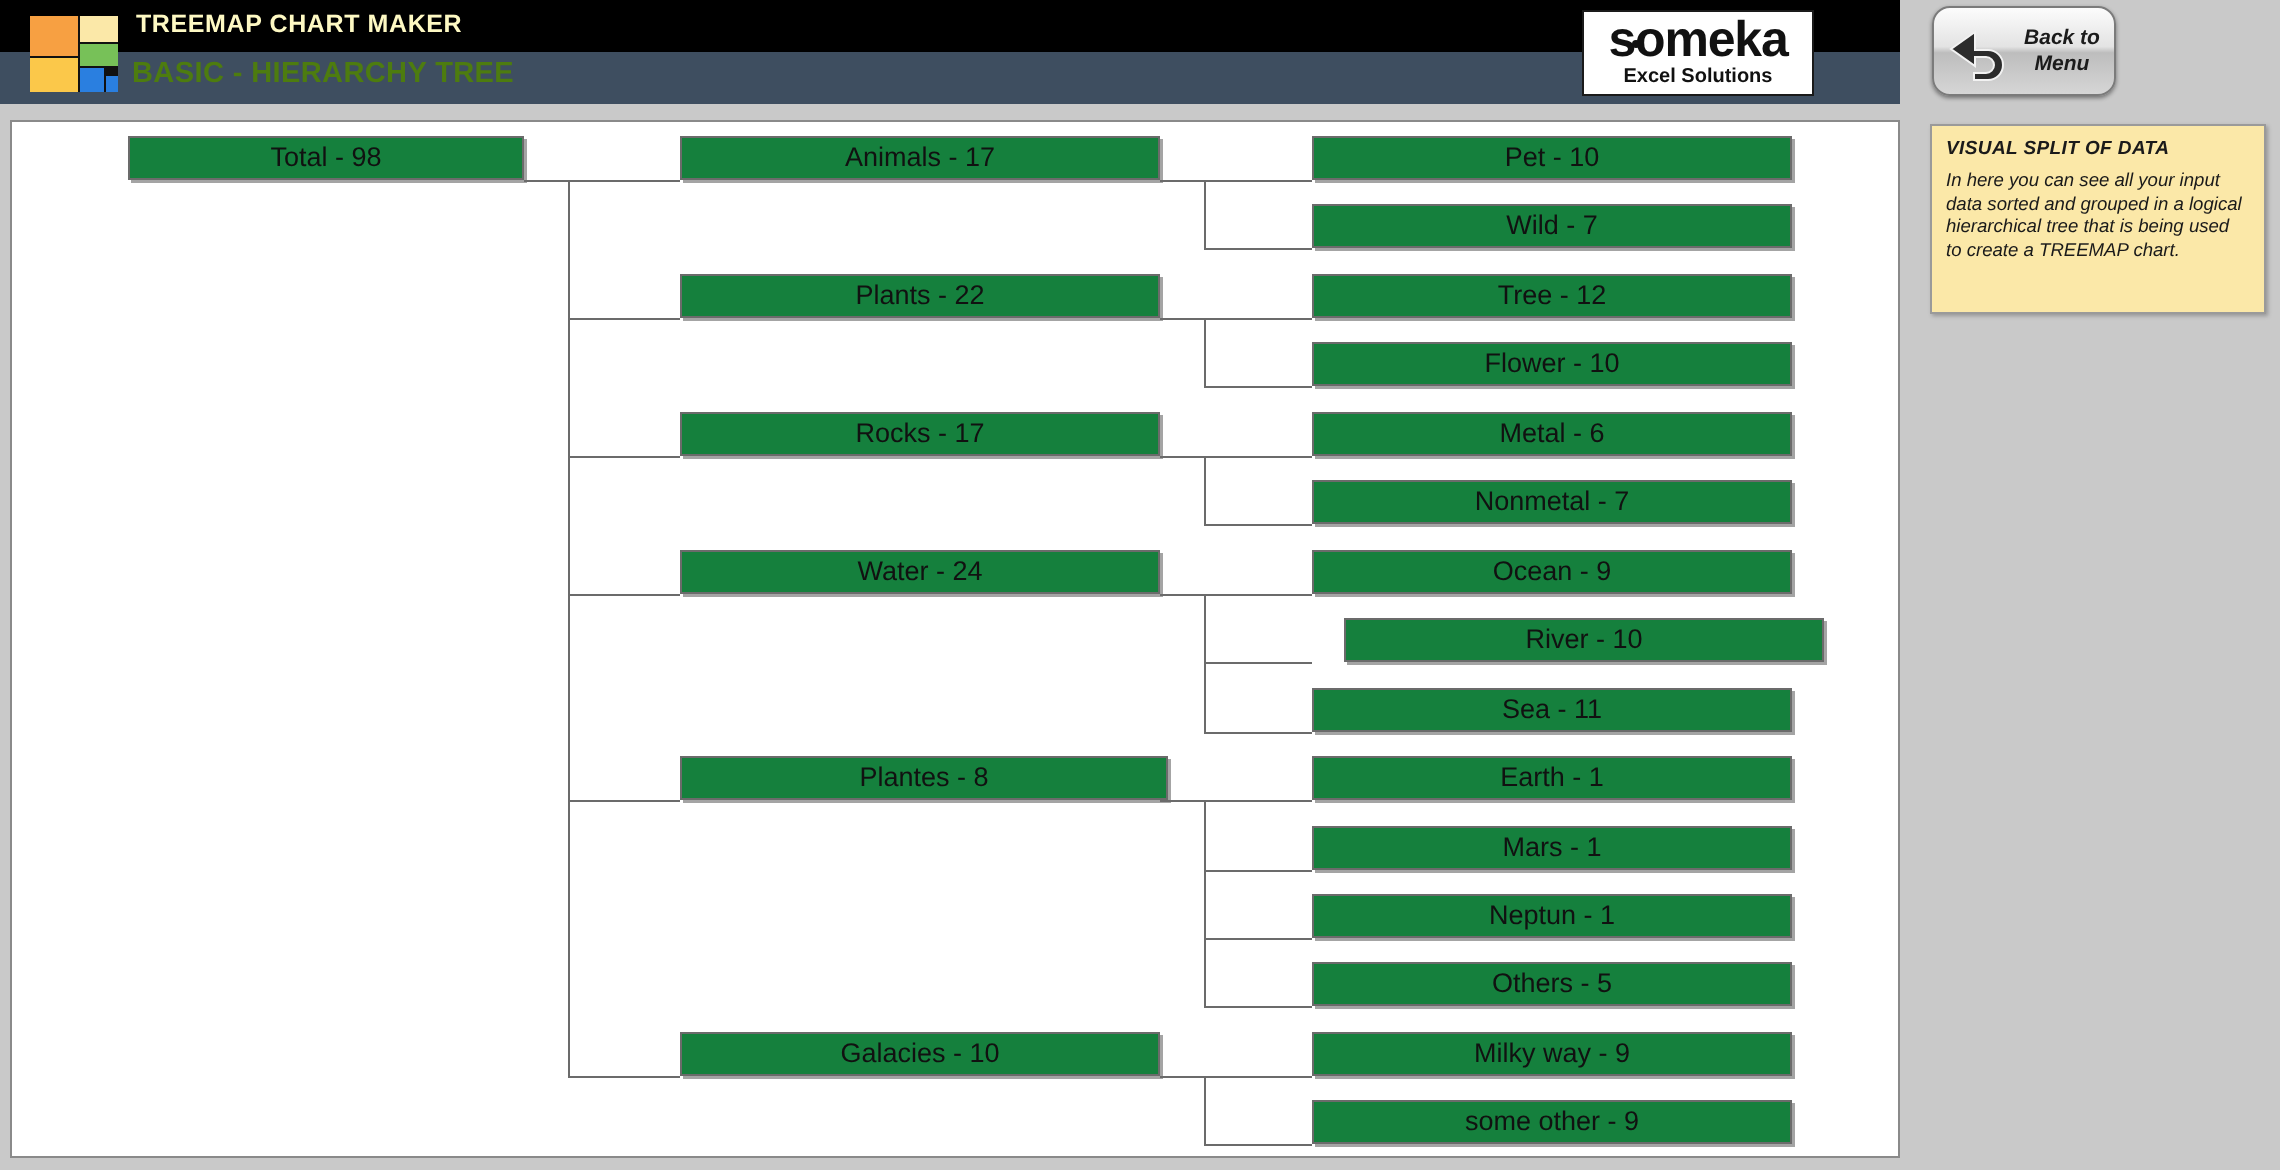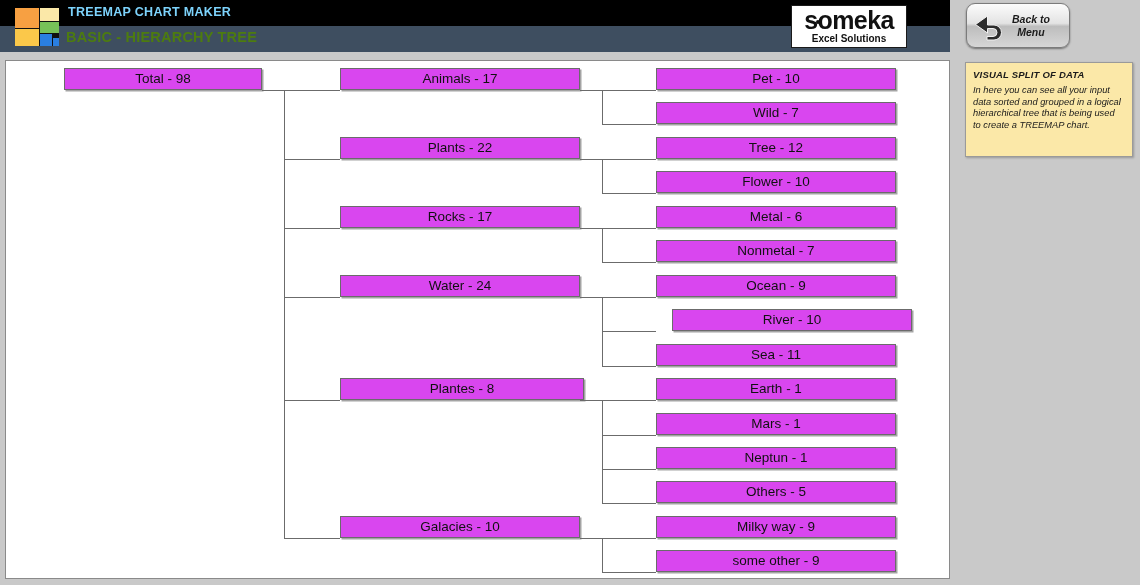--- a/index.html
+++ b/index.html
@@ -31,21 +31,21 @@
   }
   #app-logo .sq{position:absolute;}
   #app-logo .s1{left:0;top:0;width:24px;height:20px;background:#f7a042;}
   #app-logo .s2{left:25px;top:0;width:19px;height:13px;background:#fbe8a8;}
   #app-logo .s3{left:25px;top:14px;width:19px;height:11px;background:#77c158;}
   #app-logo .s4{left:0;top:21px;width:24px;height:17px;background:#fbc84a;}
   #app-logo .s5{left:25px;top:26px;width:12px;height:12px;background:#2a7fe0;}
   #app-logo .s6{left:38px;top:30px;width:6px;height:8px;background:#2a7fe0;}
   #app-title{
     position:absolute;left:68px;top:5px;
-    color:#7dd3fc;font-size:12.5px;font-weight:bold;letter-spacing:.3px;
+    color:#fef9c3;font-size:12.5px;font-weight:bold;letter-spacing:.3px;
     white-space:nowrap;
   }
   #page-subtitle{
     position:absolute;left:66px;top:29px;
     color:#4d7c0f;font-size:14.5px;font-weight:bold;letter-spacing:.2px;
     white-space:nowrap;
   }
   
   #someka-logo{
     position:absolute;left:791px;top:5px;width:116px;height:43px;
@@ -60,21 +60,21 @@
   #someka-word .dot{
     position:absolute;left:24px;top:13px;width:4px;height:4px;
     border-radius:50%;background:#111;
   }
   #someka-sub{
     position:absolute;left:0;top:27px;width:114px;text-align:center;
     font-size:10px;font-weight:bold;color:#111;letter-spacing:0px;
   }
   
   #back-menu-btn{
-    position:absolute;left:966px;top:3px;width:104px;height:45px;
+    position:absolute;left:966px;top:3px;width:92px;height:45px;
     border-radius:9px;
     border:1px solid #7b7b7b;
     background:linear-gradient(to bottom,#fcfcfc 0%,#e3e3e3 45%,#bdbdbd 52%,#d6d6d6 100%);
     box-shadow:0 1px 2px rgba(0,0,0,.45);
     box-sizing:border-box;
     cursor:pointer;
   }
   #back-arrow-icon{
     position:absolute;left:7px;top:9px;width:32px;height:28px;
   }
@@ -87,21 +87,21 @@
   #content-panel{
     position:absolute;left:5px;top:60px;width:945px;height:519px;
     background:#ffffff;
     border:1px solid #8a8a8a;
     box-sizing:border-box;
     overflow:hidden;
   }
   #tree-canvas{position:absolute;left:0;top:0;width:943px;height:517px;}
   .node{
     position:absolute;height:22px;
-    background:#d946ef;
+    background:#15803d;
     border:1px solid #6b6b6b;
     box-sizing:border-box;
     box-shadow:1.5px 1.5px 0 rgba(90,90,90,.55);
     color:#111;
     font-size:13.5px;
     line-height:20px;
     text-align:center;
     white-space:nowrap;
     overflow:hidden;
   }

